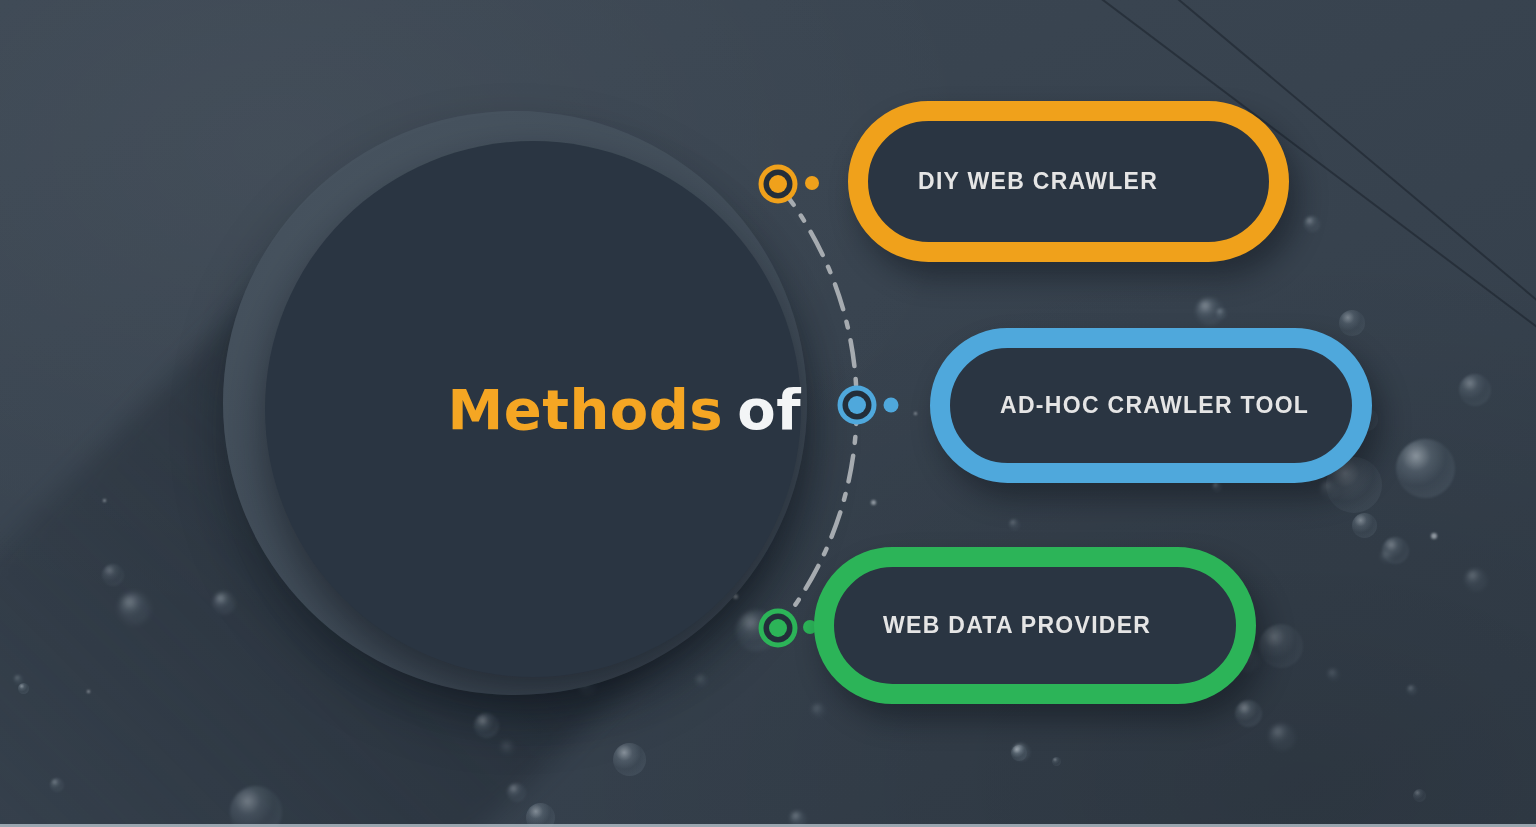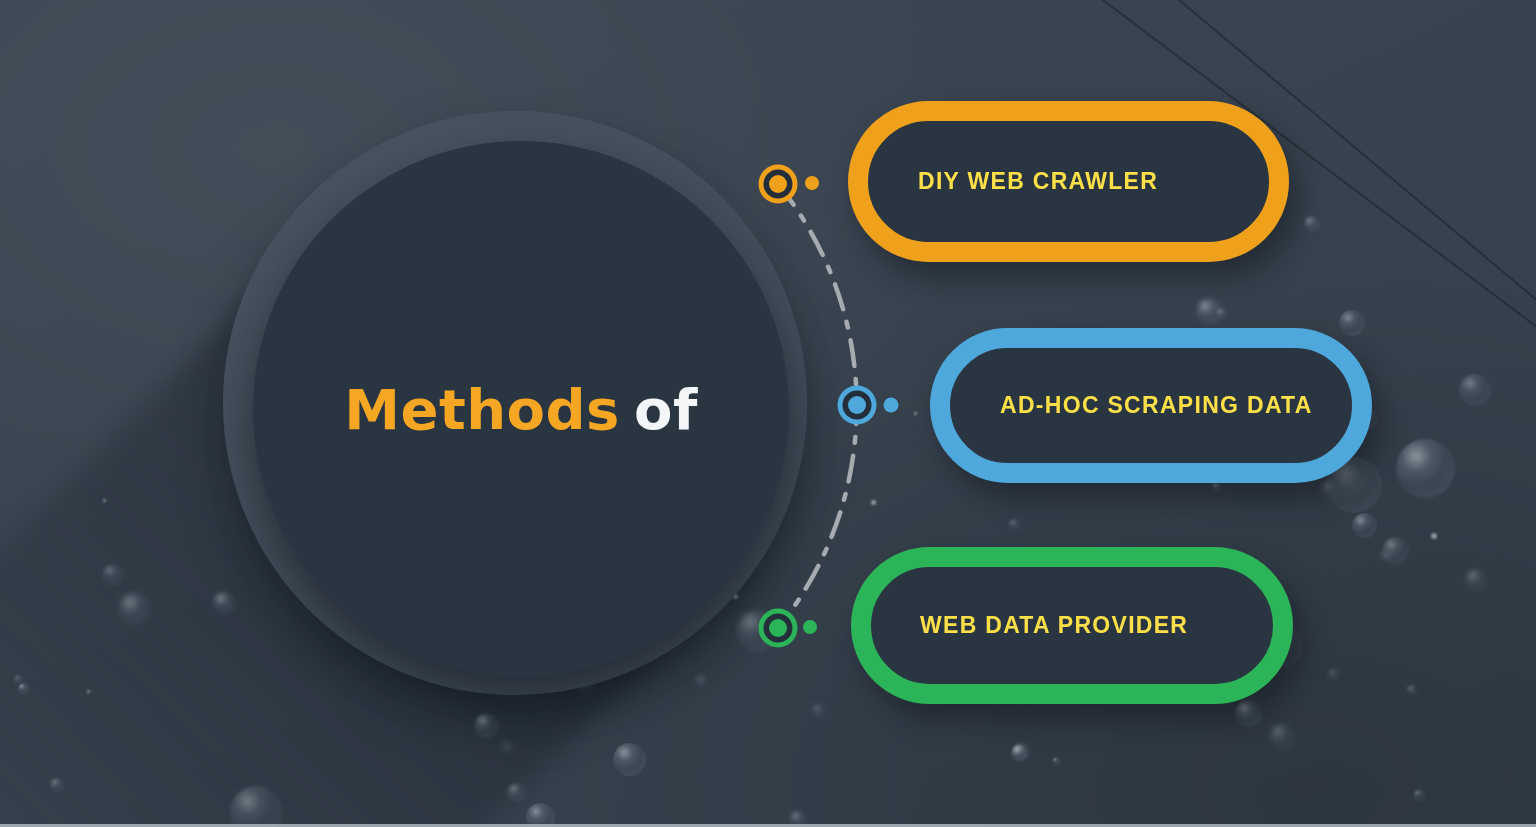--- a/index.html
+++ b/index.html
@@ -28,24 +28,24 @@
   .bubbles{position:absolute;inset:0;z-index:3;}
   .bubble{position:absolute;border-radius:50%;}
   
   .bezel{
     position:absolute;left:223px;top:111px;width:584px;height:584px;border-radius:50%;
     background:radial-gradient(circle at 38% 30%, #4a5662 0%, #434f5b 55%, #3c4854 100%);
     box-shadow:0 26px 50px rgba(10,16,24,0.35);
     z-index:4;
   }
   .circle{
-    position:absolute;left:253px;top:141px;width:536px;height:536px;border-radius:50%;
+    position:absolute;left:265px;top:141px;width:536px;height:536px;border-radius:50%;
     background:#2a3542;
     box-shadow:0 20px 42px rgba(9,14,21,0.5);
-    display:flex;align-items:center;justify-content:center;
+    display:flex;align-items:center;justify-content:flex-end;
     z-index:5;
   }
   .title{
     text-align:center;
     font-family:"DejaVu Sans", sans-serif;
     font-weight:bold;
     font-size:56px;line-height:71px;
     color:#f3f5f6;
     letter-spacing:0.5px;
   }
@@ -57,25 +57,25 @@
     border:20px solid #888;
     background:#2a3542;
     display:flex;align-items:center;
     box-shadow:10px 16px 28px rgba(9,14,21,0.42);
     z-index:7;
     cursor:pointer;
   }
   .pill-label{
     font-family:"Liberation Sans", sans-serif;
     font-weight:bold;font-size:23px;letter-spacing:1.3px;
-    color:#fde047;white-space:nowrap;
+    color:#e5e5e5;white-space:nowrap;
   }
   .pill-0{left:848px;top:101px;width:441px;height:161px;border-radius:81px;padding-left:50px;}
   .pill-1{left:930px;top:328px;width:442px;height:155px;border-radius:78px;padding-left:50px;}
-  .pill-2{left:851px;top:547px;width:442px;height:157px;border-radius:79px;padding-left:49px;}
+  .pill-2{left:814px;top:547px;width:442px;height:157px;border-radius:79px;padding-left:49px;}
   .bottom-edge{position:absolute;left:0;right:0;bottom:0;height:3px;background:#b4c0c9;opacity:0.8;z-index:8;}
 </style>
 </head>
 <body>
 
 <div class="stage">
 
   <div class="diag-line line-a"></div>
   <div class="diag-line line-b"></div>
   <div class="long-shadow"></div>
@@ -177,20 +177,20 @@
       <circle cx="778" cy="628" r="14.5" fill="#232E3A"></circle>
       <circle cx="778" cy="628" r="9" fill="#2CB458"></circle>
       <circle cx="810" cy="627" r="7" fill="#2CB458"></circle>
     </g>
   </svg>
 
   <div class="pill pill-0" style="border-color: rgb(240, 161, 27);">
     <span class="pill-label">DIY WEB CRAWLER</span>
   </div>
   <div class="pill pill-1" style="border-color: rgb(79, 168, 220);">
-    <span class="pill-label">AD-HOC SCRAPING DATA</span>
+    <span class="pill-label">AD-HOC CRAWLER TOOL</span>
   </div>
   <div class="pill pill-2" style="border-color: rgb(44, 180, 88);">
     <span class="pill-label">WEB DATA PROVIDER</span>
   </div>
 
   <div class="bottom-edge"></div>
 </div>
 
 </body></html>

